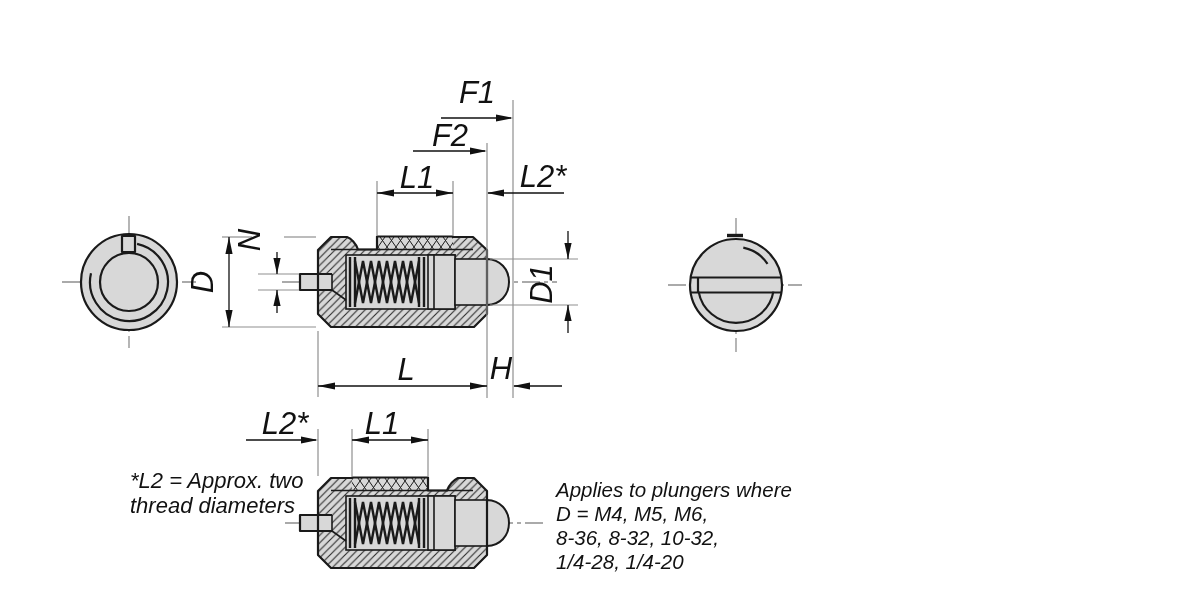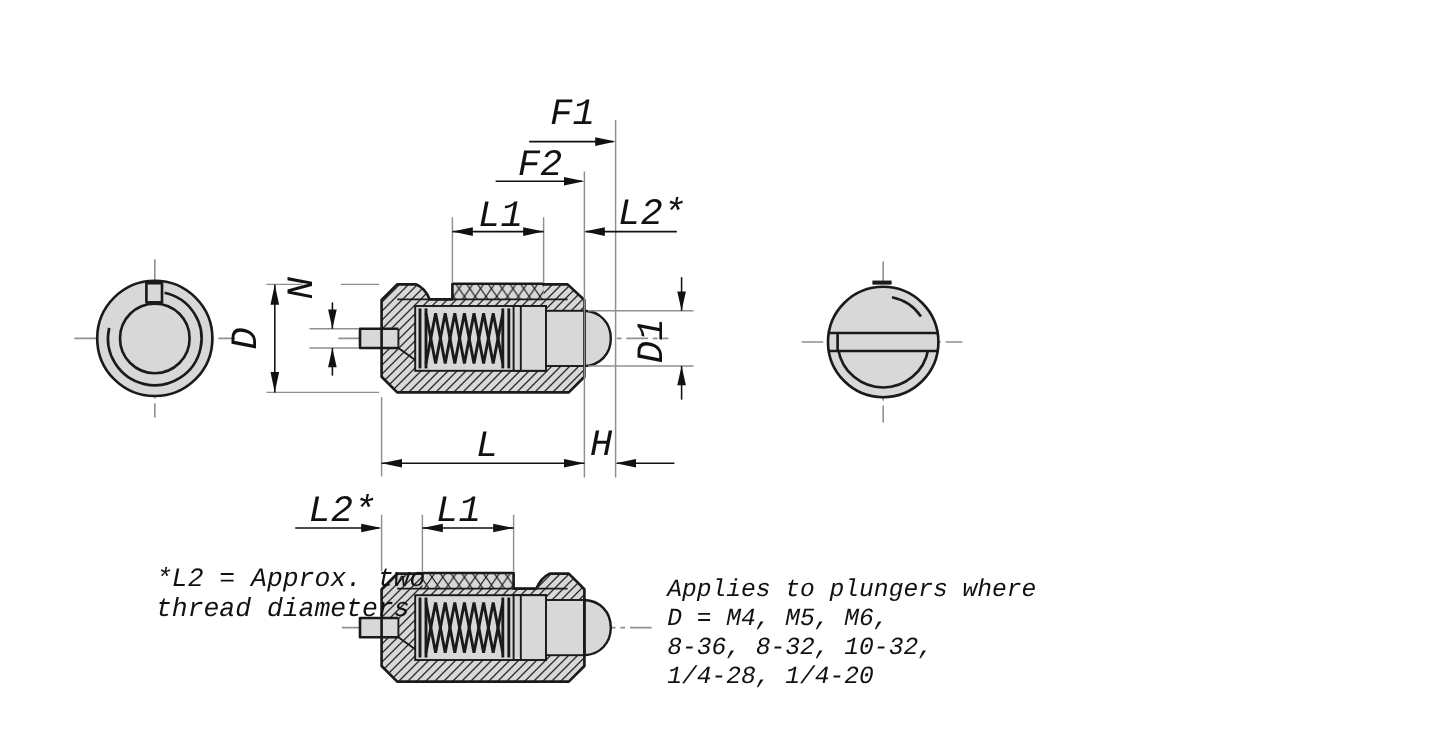--- a/index.html
+++ b/index.html
@@ -1,20 +1,20 @@
 <!DOCTYPE html>
 <html style="--part-fill: #d8d8d8; --outline: #1a1a1a; --dim: #111111; --aux: #8f8f8f; --bg: #ffffff;"><head>
 <meta charset="utf-8">
 <style>
   :root{
     --part-fill:#d8d8d8; --outline:#1a1a1a; --dim:#111111; --aux:#8f8f8f; --bg:#ffffff;
   }
   html,body{margin:0;padding:0;background:var(--bg);}
   .stage{width:1198px;height:591px;position:relative;background:var(--bg);
-         font-family:Liberation Mono, monospace;}
+         font-family:Liberation Sans, sans-serif;}
   svg{display:block;}
   .part{fill:var(--part-fill);}
   .ol{stroke:var(--outline);stroke-width:2.2;fill:none;stroke-linejoin:round;}
   .olf{stroke:var(--outline);stroke-width:2.2;stroke-linejoin:round;}
   .tl{stroke:var(--outline);stroke-width:1.6;fill:none;}
   .spring{stroke:var(--outline);stroke-width:2.4;fill:none;stroke-linejoin:miter;}
   .dim{stroke:var(--dim);stroke-width:1.3;fill:none;}
   .ext{stroke:var(--aux);stroke-width:1.2;fill:none;}
   .cl{stroke:var(--aux);stroke-width:1.3;fill:none;stroke-dasharray:18 4 4 4;}
   .arr{fill:var(--dim);stroke:none;}

